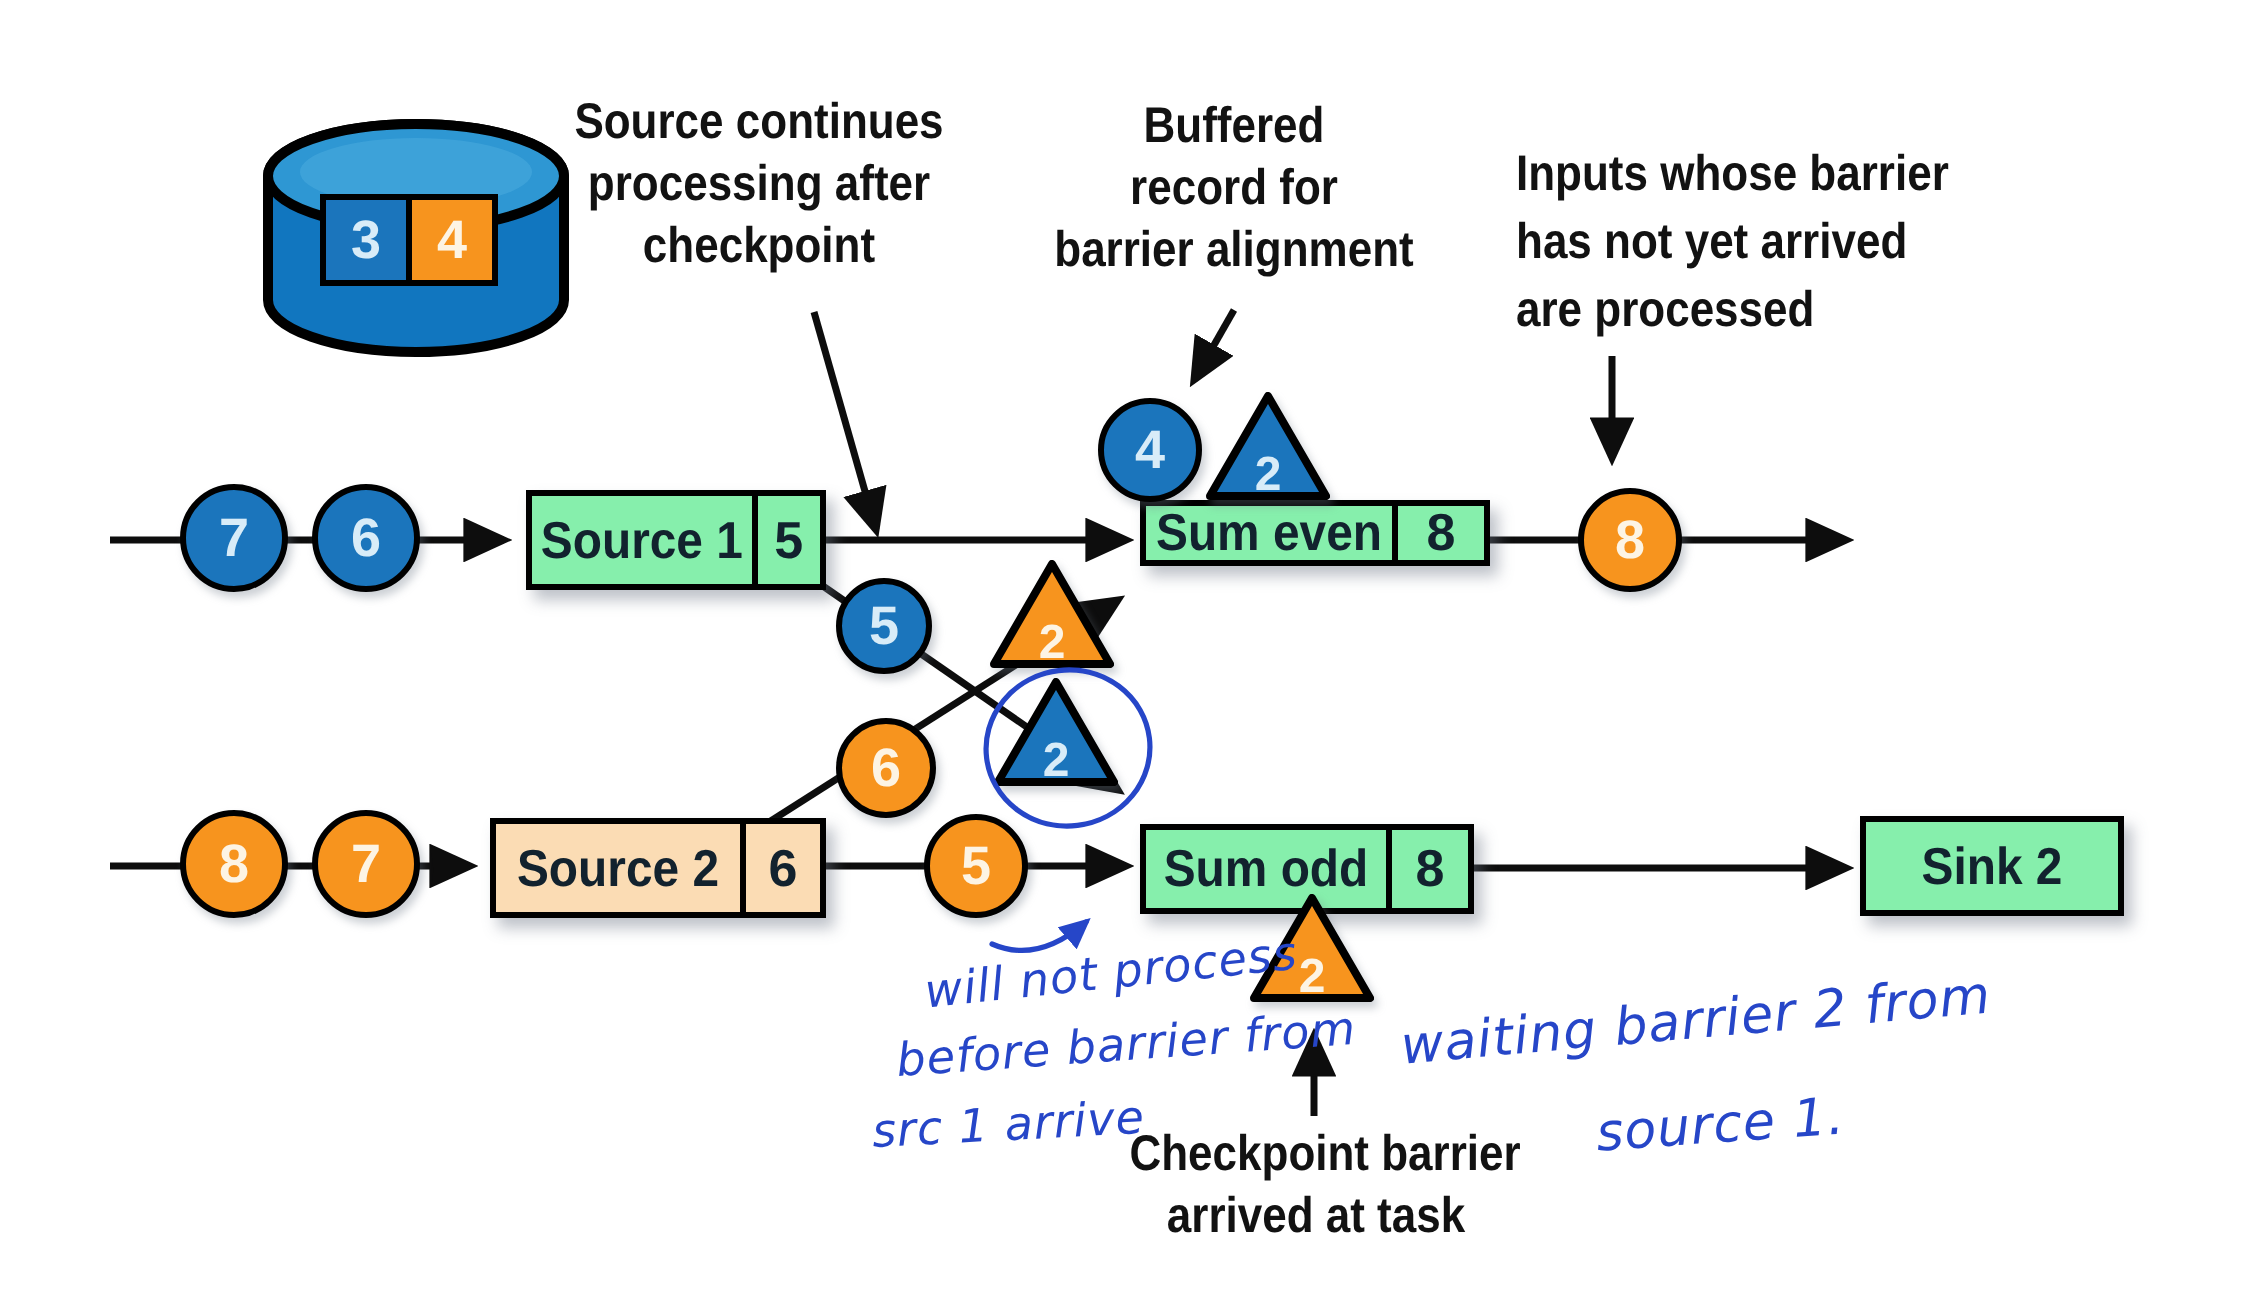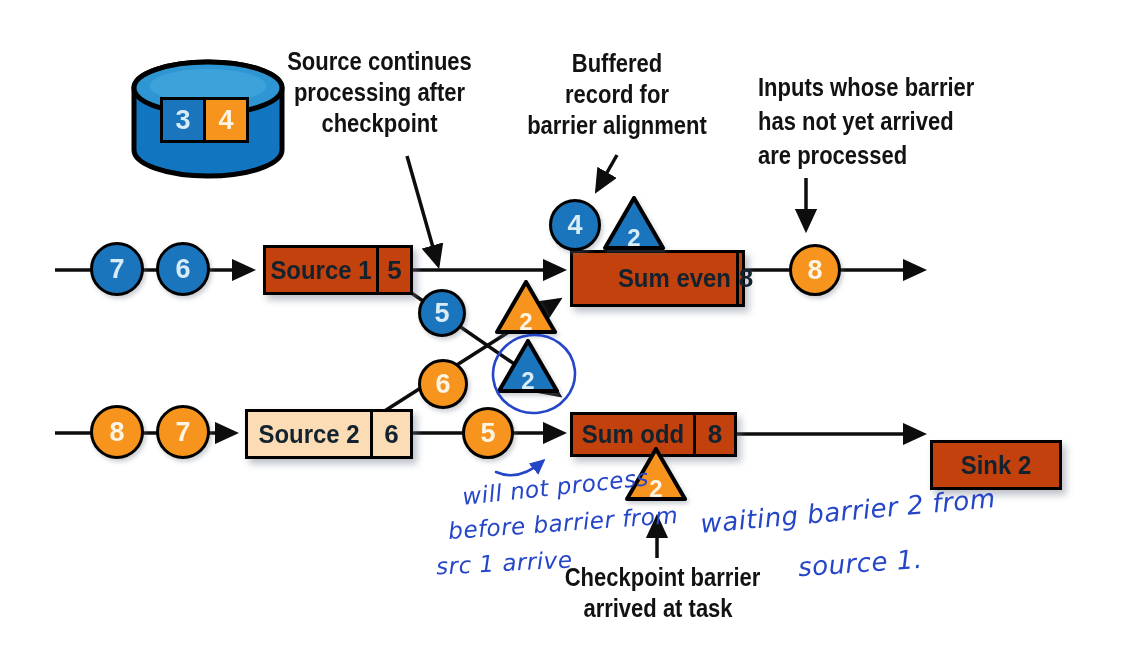--- a/index.html
+++ b/index.html
@@ -2,21 +2,21 @@
 <html><head>
 <meta charset="utf-8">
 <style>
   html,body{margin:0;padding:0;background:#ffffff;}
   #stage{position:relative;width:1128px;height:652px;background:#ffffff;overflow:hidden;
          font-family:"Liberation Sans",sans-serif;}
   svg{display:block;}
   .layer{position:absolute;left:0;top:0;width:1128px;height:652px;pointer-events:none;}
 
   
-  .box{position:absolute;display:flex;box-sizing:border-box;background:#c2410c;
+  .box{position:absolute;display:flex;box-sizing:border-box;background:#86efac;
        border:3px solid #000;box-shadow:4px 5px 7px rgba(110,120,135,.45);z-index:3;}
   .box.peach{background:#fbdcb4;}
   .box .lbl{flex:1;display:flex;align-items:center;justify-content:center;
        font-weight:700;font-size:26px;color:#12222e;transform:scaleX(.92);white-space:nowrap;}
   .box .cell{display:flex;align-items:center;justify-content:center;border-left:3px solid #000;
        font-weight:700;font-size:26px;color:#12222e;}
 
   
   .circ{position:absolute;border-radius:50%;box-sizing:border-box;border:3px solid #000;
         display:flex;align-items:center;justify-content:center;font-weight:700;font-size:27px;
@@ -111,29 +111,29 @@
   </div>
 
   <div class="box" style="left:263px;top:245px;width:150px;height:50px;">
     <div class="lbl">Source 1</div>
     <div class="cell" style="width:37px;">5</div>
   </div>
   <div class="box peach" style="left:245px;top:409px;width:168px;height:50px;">
     <div class="lbl">Source 2</div>
     <div class="cell" style="width:37px;">6</div>
   </div>
-  <div class="box" style="left:570px;top:250px;width:175px;height:57px;padding-left:40px;">
+  <div class="box" style="left:570px;top:250px;width:175px;height:33px;">
     <div class="lbl">Sum even</div>
     <div class="cell" style="width:43px;">8</div>
   </div>
   <div class="box" style="left:570px;top:412px;width:167px;height:45px;justify-content:center;">
     <div class="lbl">Sum odd</div>
     <div class="cell" style="width:38px;">8</div>
   </div>
-  <div class="box" style="left:930px;top:408px;width:132px;height:50px;margin-top:32px;">
+  <div class="box" style="left:930px;top:408px;width:132px;height:50px;">
     <div class="lbl">Sink 2</div>
   </div>
 
   <div class="circ blue" style="left:90px;top:242px;width:54px;height:54px;">7</div>
   <div class="circ blue" style="left:156px;top:242px;width:54px;height:54px;">6</div>
   <div class="circ blue" style="left:418px;top:289px;width:48px;height:48px;">5</div>
   <div class="circ blue" style="left:549px;top:199px;width:52px;height:52px;">4</div>
   <div class="circ orange" style="left:90px;top:405px;width:54px;height:54px;">8</div>
   <div class="circ orange" style="left:156px;top:405px;width:54px;height:54px;">7</div>
   <div class="circ orange" style="left:418px;top:359px;width:50px;height:50px;">6</div>

